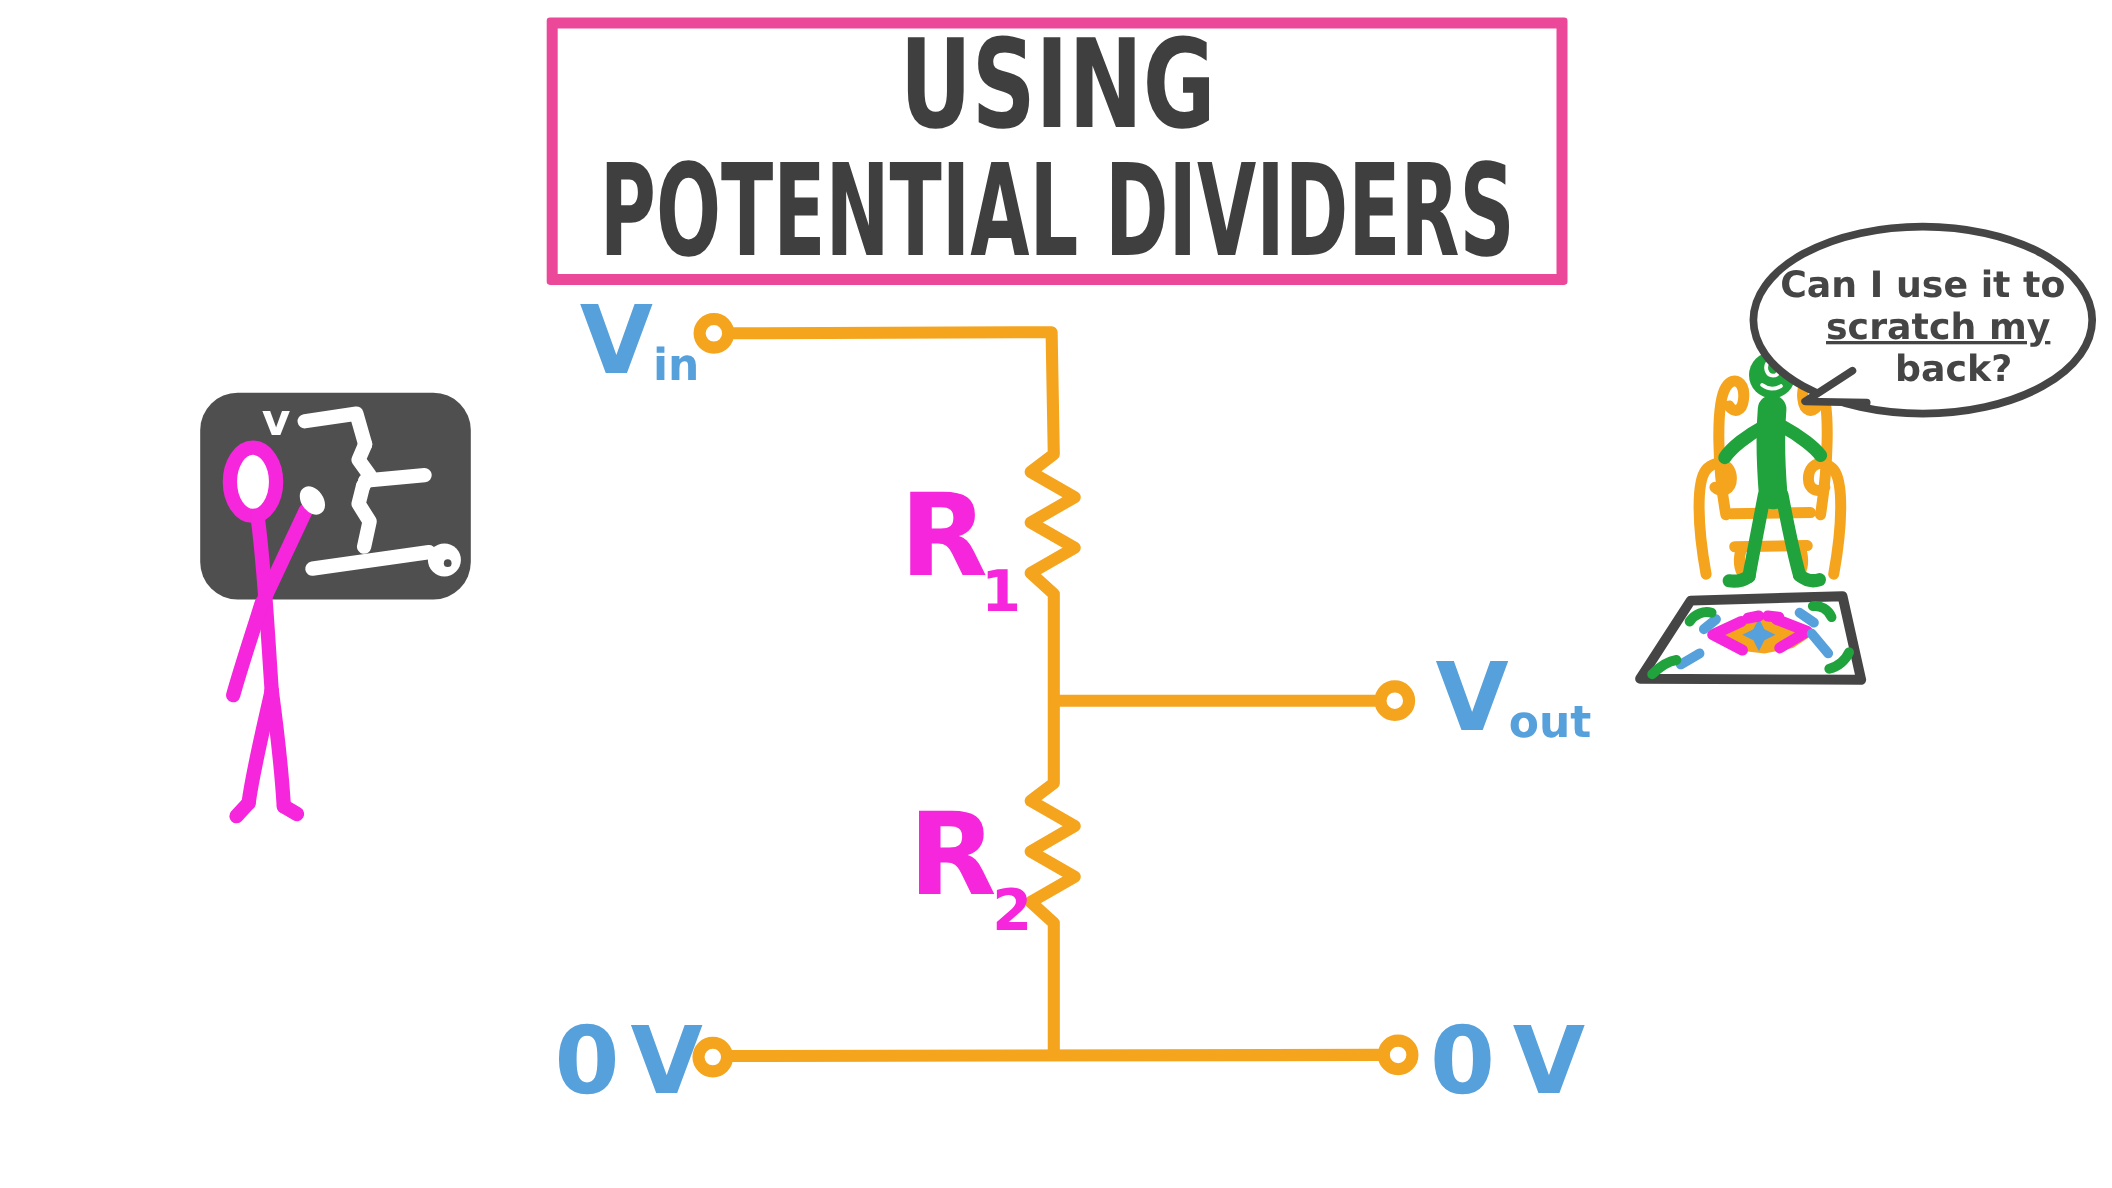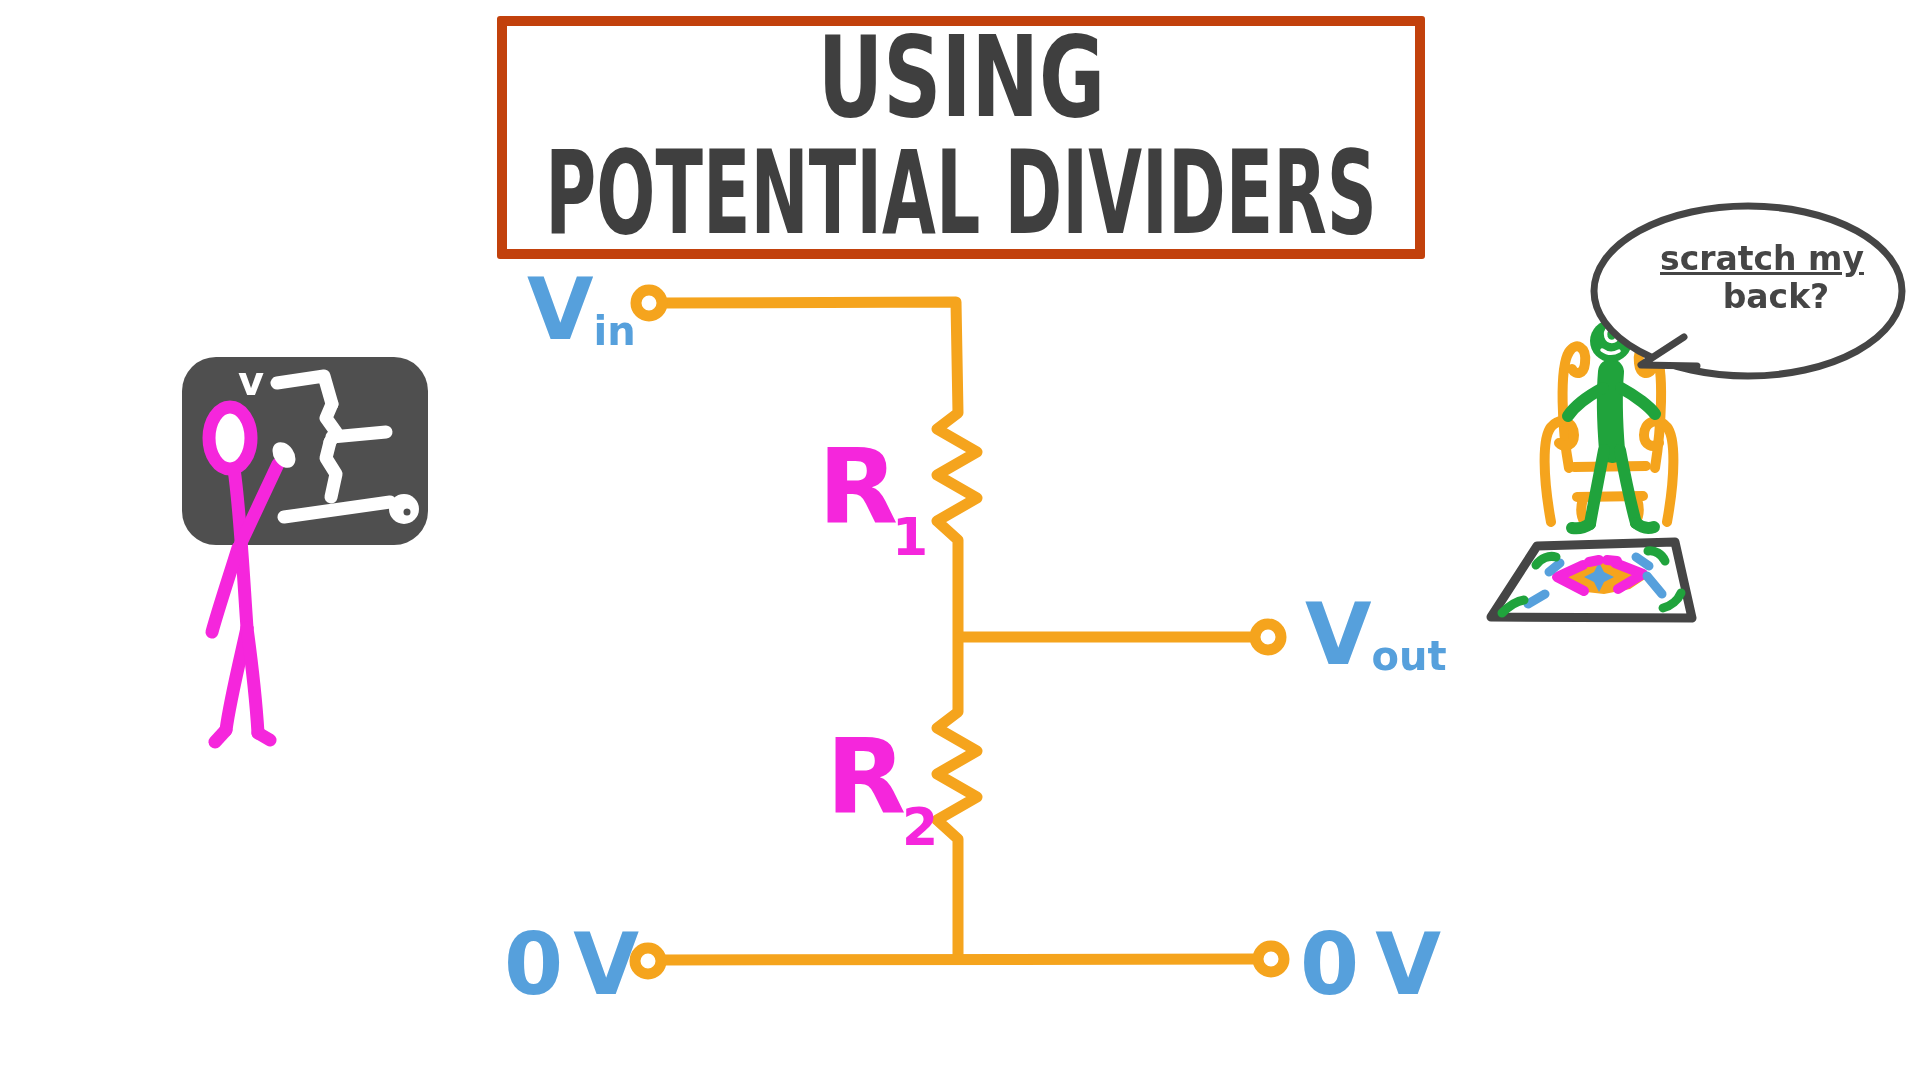--- a/index.html
+++ b/index.html
@@ -4,21 +4,21 @@
 <style>
   html,body{margin:0;padding:0;background:#ffffff;}
   .canvas{
     position:relative;width:1920px;height:1080px;background:#ffffff;overflow:hidden;
     font-family:"DejaVu Sans", sans-serif;
   }
   svg.scene{position:absolute;left:0;top:0;}
   svg text{font-family:"DejaVu Sans", sans-serif;font-weight:bold;}
   .title-box{
     position:absolute;left:497px;top:16px;width:928px;height:243px;
-    border:10px solid #c2410c;border-radius:3px;box-sizing:border-box;
+    border:10px solid #ec4899;border-radius:3px;box-sizing:border-box;
     display:flex;flex-direction:column;align-items:center;justify-content:center;
     color:#3F3F3F;background:transparent;
   }
   .title-line1{font-size:112px;font-weight:bold;line-height:1.0;transform:scaleX(0.72);transform-origin:center;white-space:nowrap;}
   .title-line2{font-size:116px;font-weight:bold;line-height:1.04;transform:scaleX(0.60);transform-origin:center;white-space:nowrap;}
   .bubble-text{
     position:absolute;left:1598px;top:240px;width:300px;
     color:#454545;font-size:33px;font-weight:bold;line-height:38px;text-align:center;
   }
   .bubble-line2{transform:translateX(14px);text-decoration:underline;}
@@ -141,17 +141,18 @@
       </g>
     </g>
   </svg>
 
   <div class="title-box">
     <div class="title-line1">USING</div>
     <div class="title-line2">POTENTIAL DIVIDERS</div>
   </div>
 
   <div class="bubble-text">
+    <div class="bubble-line1">Can I use it to</div>
     <div class="bubble-line2">scratch my</div>
     <div class="bubble-line3">back?</div>
   </div>
 
 </div>
 
 </body></html>

